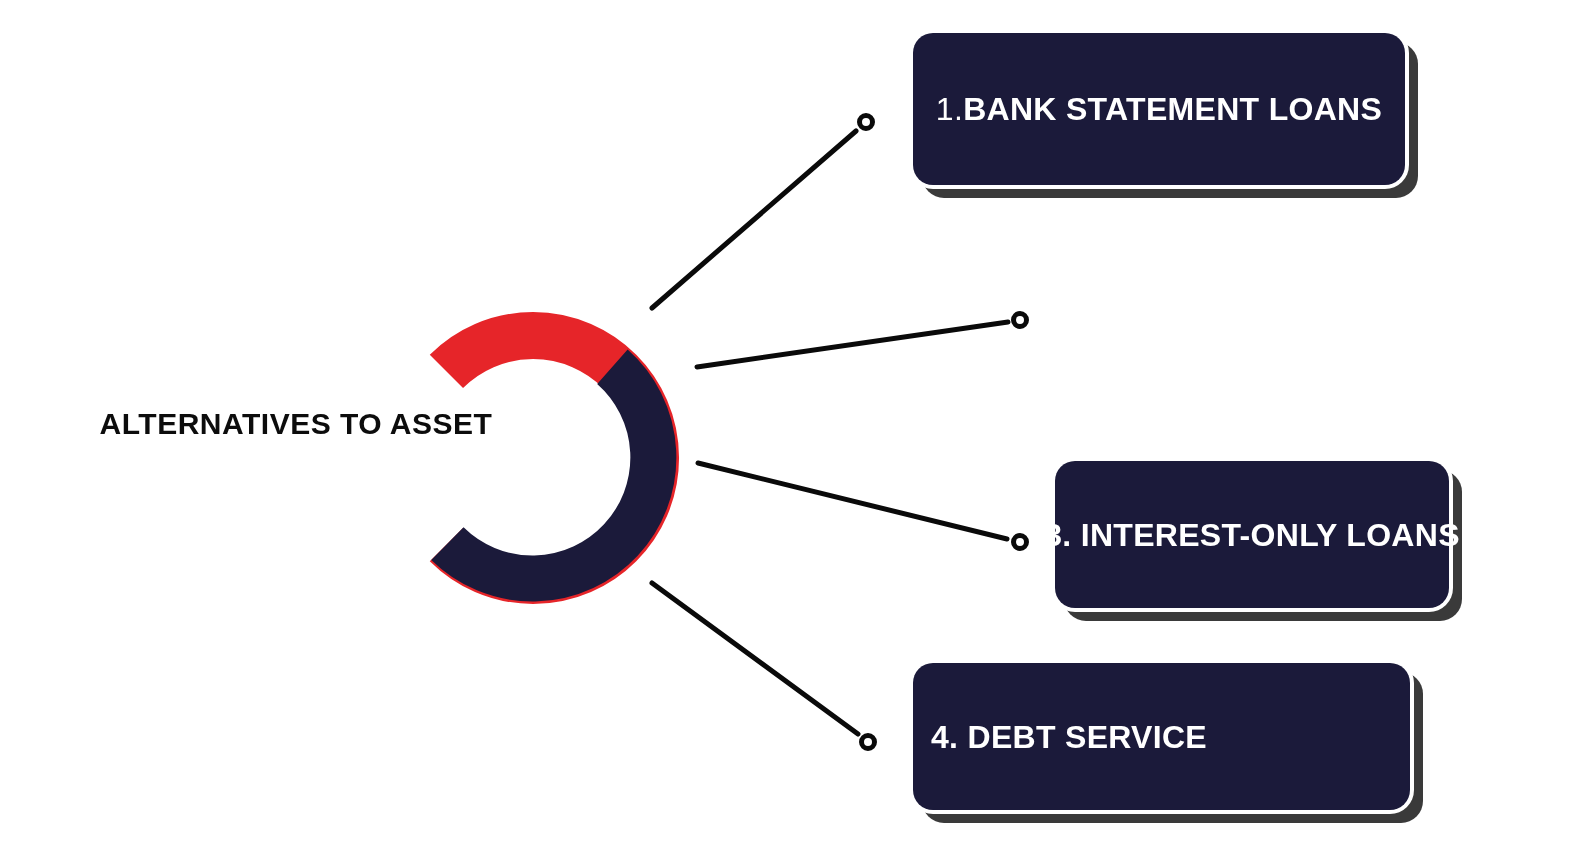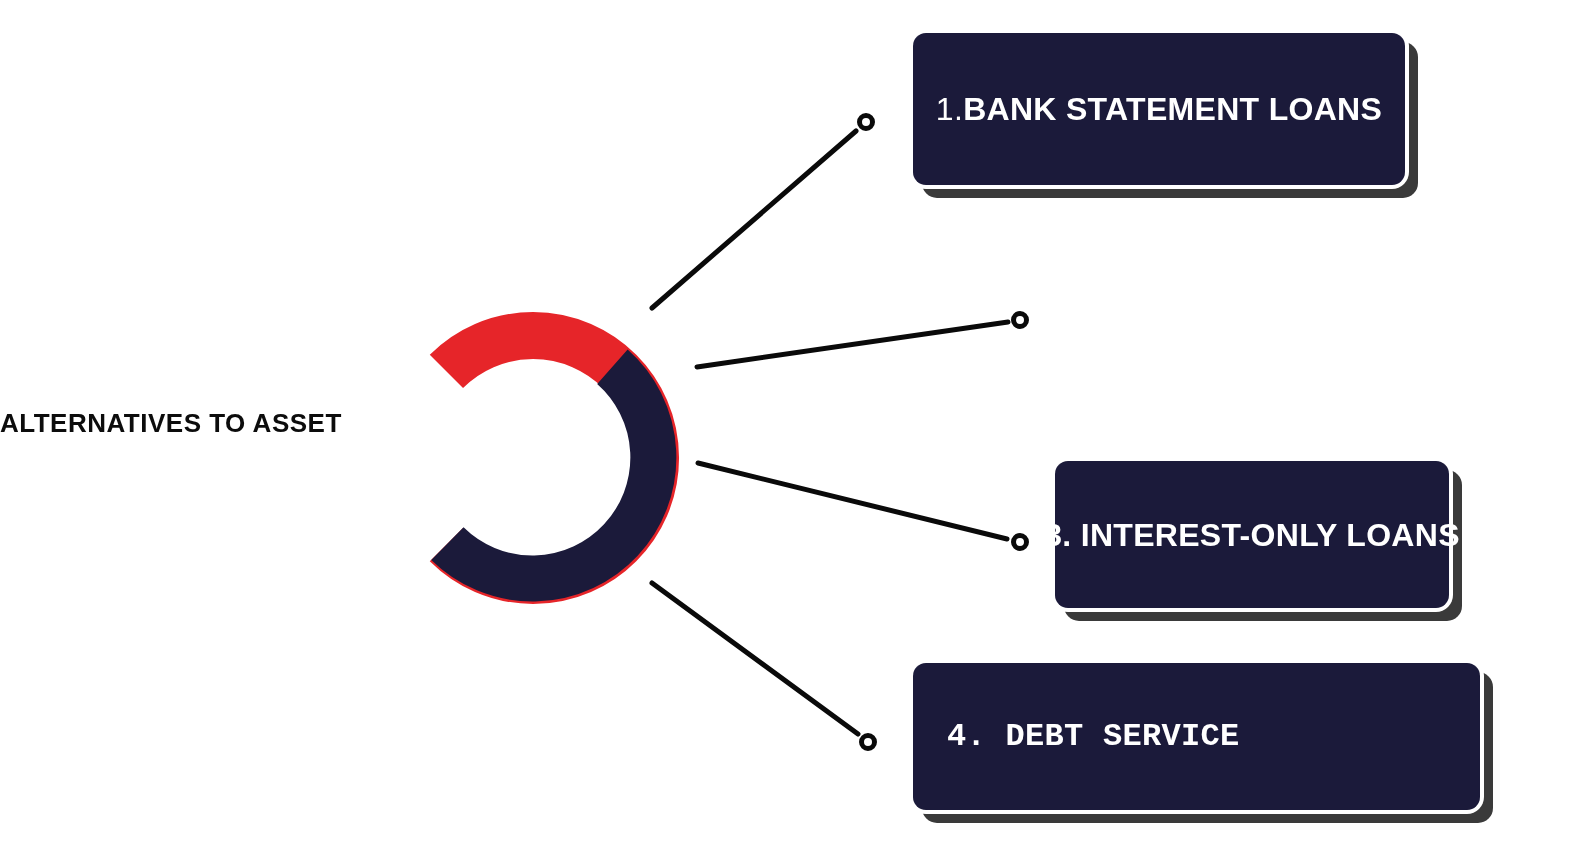--- a/index.html
+++ b/index.html
@@ -15,42 +15,43 @@
   body{
     width:1587px;height:854px;position:relative;overflow:hidden;
     background:var(--background);
     font-family:"Liberation Sans","DejaVu Sans",sans-serif;
   }
   .canvas{position:absolute;inset:0;width:1587px;height:854px;}
   svg.diagram-layer{position:absolute;left:0;top:0;pointer-events:none;}
 
   .title-block{
     position:absolute;left:0;top:392px;width:592px;
-    font-size:26px;font-weight:700;letter-spacing:.5px;
+    text-align:center;
+    font-size:30px;font-weight:700;letter-spacing:.5px;
     line-height:63px;color:var(--title_text);
     white-space:nowrap;
   }
 
   .loan-box{
     position:absolute;
     background:var(--navy);
-    border-radius:13px;
+    border-radius:20px;
     box-shadow:0 0 0 4px #ffffff, 11px 11px 0 2px var(--shadow);
     display:flex;flex-direction:column;justify-content:center;align-items:center;
     color:var(--box_text);
     font-size:32px;font-weight:700;letter-spacing:.3px;
     white-space:nowrap;
   }
   .loan-box .line{display:block;line-height:50px;}
   .num{font-weight:700;}
   .num-light{font-weight:400;}
   .box-1{left:913px;top:33px;width:492px;height:152px;}
   .box-2{left:1055px;top:247px;width:492px;height:145px;}
   .box-3{left:1055px;top:461px;width:394px;height:147px;}
-  .box-4{left:913px;top:663px;width:567px;height:147px;align-items:flex-start;padding-left:34px;box-sizing:border-box;font-family:Liberation Mono, monospace;}
+  .box-4{left:913px;top:663px;width:497px;height:147px;align-items:flex-start;padding-left:18px;box-sizing:border-box;}
 </style>
 </head>
 <body>
 
 <div class="canvas">
 
   <svg class="diagram-layer" width="1587" height="854" viewBox="0 0 1587 854">
 
     <path d="M 446.4 371.4 A 122.5 122.5 0 1 1 446.4 544.6" fill="none" stroke="var(--red)" stroke-width="47" stroke-linecap="butt"></path>
     <path d="M 612.4 366.7 A 121 121 0 1 1 447.4 543.6" fill="none" stroke="var(--navy)" stroke-width="46" stroke-linecap="butt"></path>

